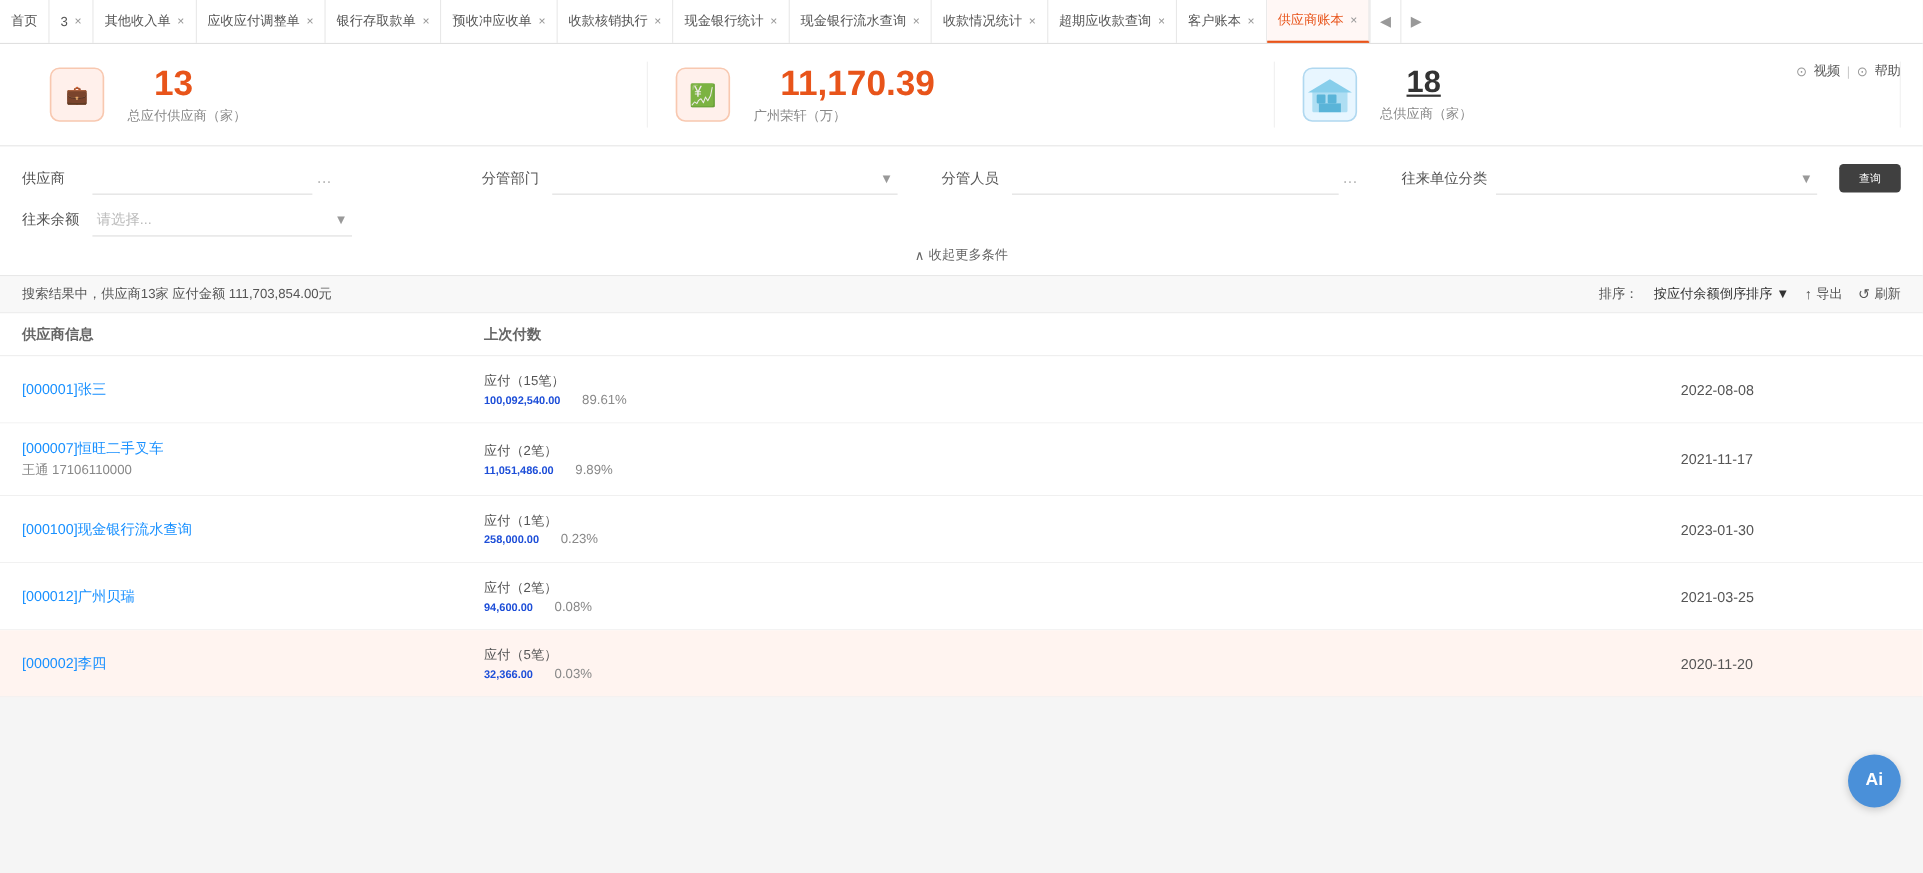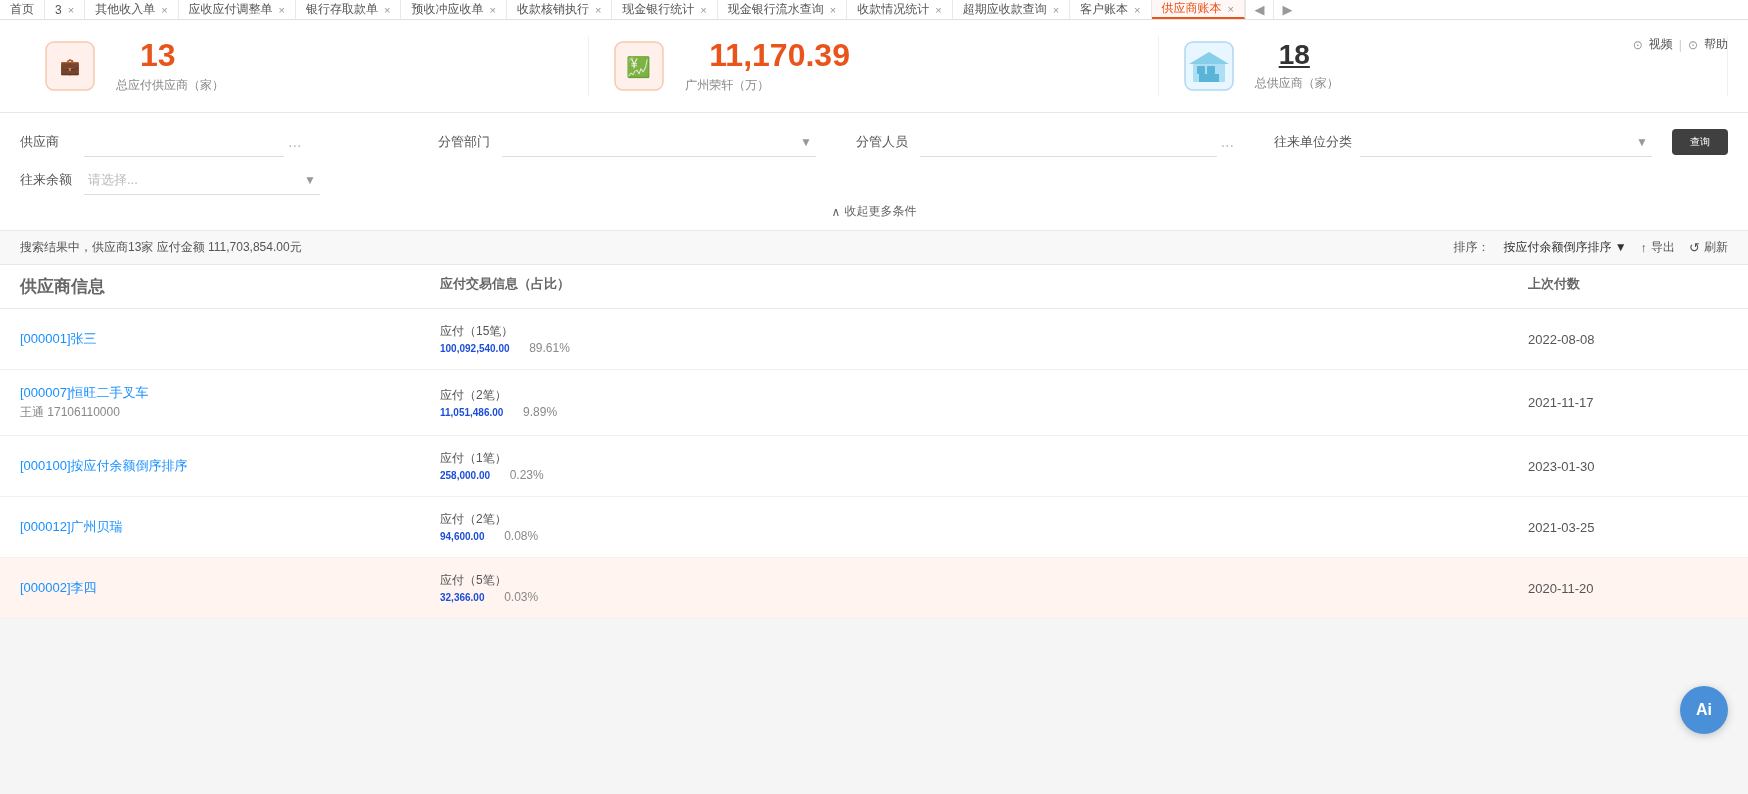--- a/index.html
+++ b/index.html
@@ -4,21 +4,21 @@
   <style>
     * { box-sizing: border-box; margin: 0; padding: 0; }
     body { font-family: 'Microsoft YaHei', Arial, sans-serif; font-size: 13px; background: #f5f5f5; color: #333; min-width: 1748px; }
 
     
     .top-nav {
       display: flex;
       align-items: center;
       background: #fff;
       border-bottom: 1px solid #e0e0e0;
-      height: 20px;
+      height: 40px;
       overflow: hidden;
     }
     .nav-tab {
       display: flex;
       align-items: center;
       padding: 0 10px;
       height: 100%;
       white-space: nowrap;
       border-right: 1px solid #e8e8e8;
       cursor: pointer;
@@ -204,21 +204,21 @@
     .table-wrapper {
       background: #fff;
       margin: 0;
     }
     .table-header {
       display: flex;
       padding: 10px 20px;
       border-bottom: 1px solid #e8e8e8;
       background: #fff;
     }
-    .col-supplier { flex: 0 0 420px; font-size: 17px; color: #666; font-weight: bold; }
+    .col-supplier { flex: 0 0 420px; font-size: 13px; color: #666; font-weight: bold; }
     .col-transaction { flex: 1; font-size: 13px; color: #666; font-weight: bold; }
     .col-lastpay { flex: 0 0 200px; font-size: 13px; color: #666; font-weight: bold; }
 
     .table-row {
       display: flex;
       padding: 14px 20px;
       border-bottom: 1px solid #f0f0f0;
       align-items: center;
       background: #fff;
     }
@@ -430,21 +430,20 @@
       <span style="font-size:13px;">↺</span>
       <span>刷新</span>
     </div>
   </div>
 </div>
 
 <div class="table-wrapper">
 
   <div class="table-header">
     <div class="col-supplier">供应商信息</div>
-    <div class="col-transaction">应付交易信息（占比）</div>
     <div class="col-lastpay">上次付数</div>
   </div>
 
   <div class="table-row">
     <div class="cell-supplier">
       <a class="supplier-link">[000001]张三</a>
     </div>
     <div class="cell-transaction">
       <div class="trans-label">应付（15笔）</div>
       <a class="trans-amount">100,092,540.00</a>
@@ -461,21 +460,21 @@
     <div class="cell-transaction">
       <div class="trans-label">应付（2笔）</div>
       <a class="trans-amount">11,051,486.00</a>
       <span class="trans-pct">9.89%</span>
     </div>
     <div class="cell-lastpay">2021-11-17</div>
   </div>
 
   <div class="table-row">
     <div class="cell-supplier">
-      <a class="supplier-link">[000100]按应付余额倒序排序</a>
+      <a class="supplier-link">[000100]现金银行流水查询</a>
     </div>
     <div class="cell-transaction">
       <div class="trans-label">应付（1笔）</div>
       <a class="trans-amount">258,000.00</a>
       <span class="trans-pct">0.23%</span>
     </div>
     <div class="cell-lastpay">2023-01-30</div>
   </div>
 
 

